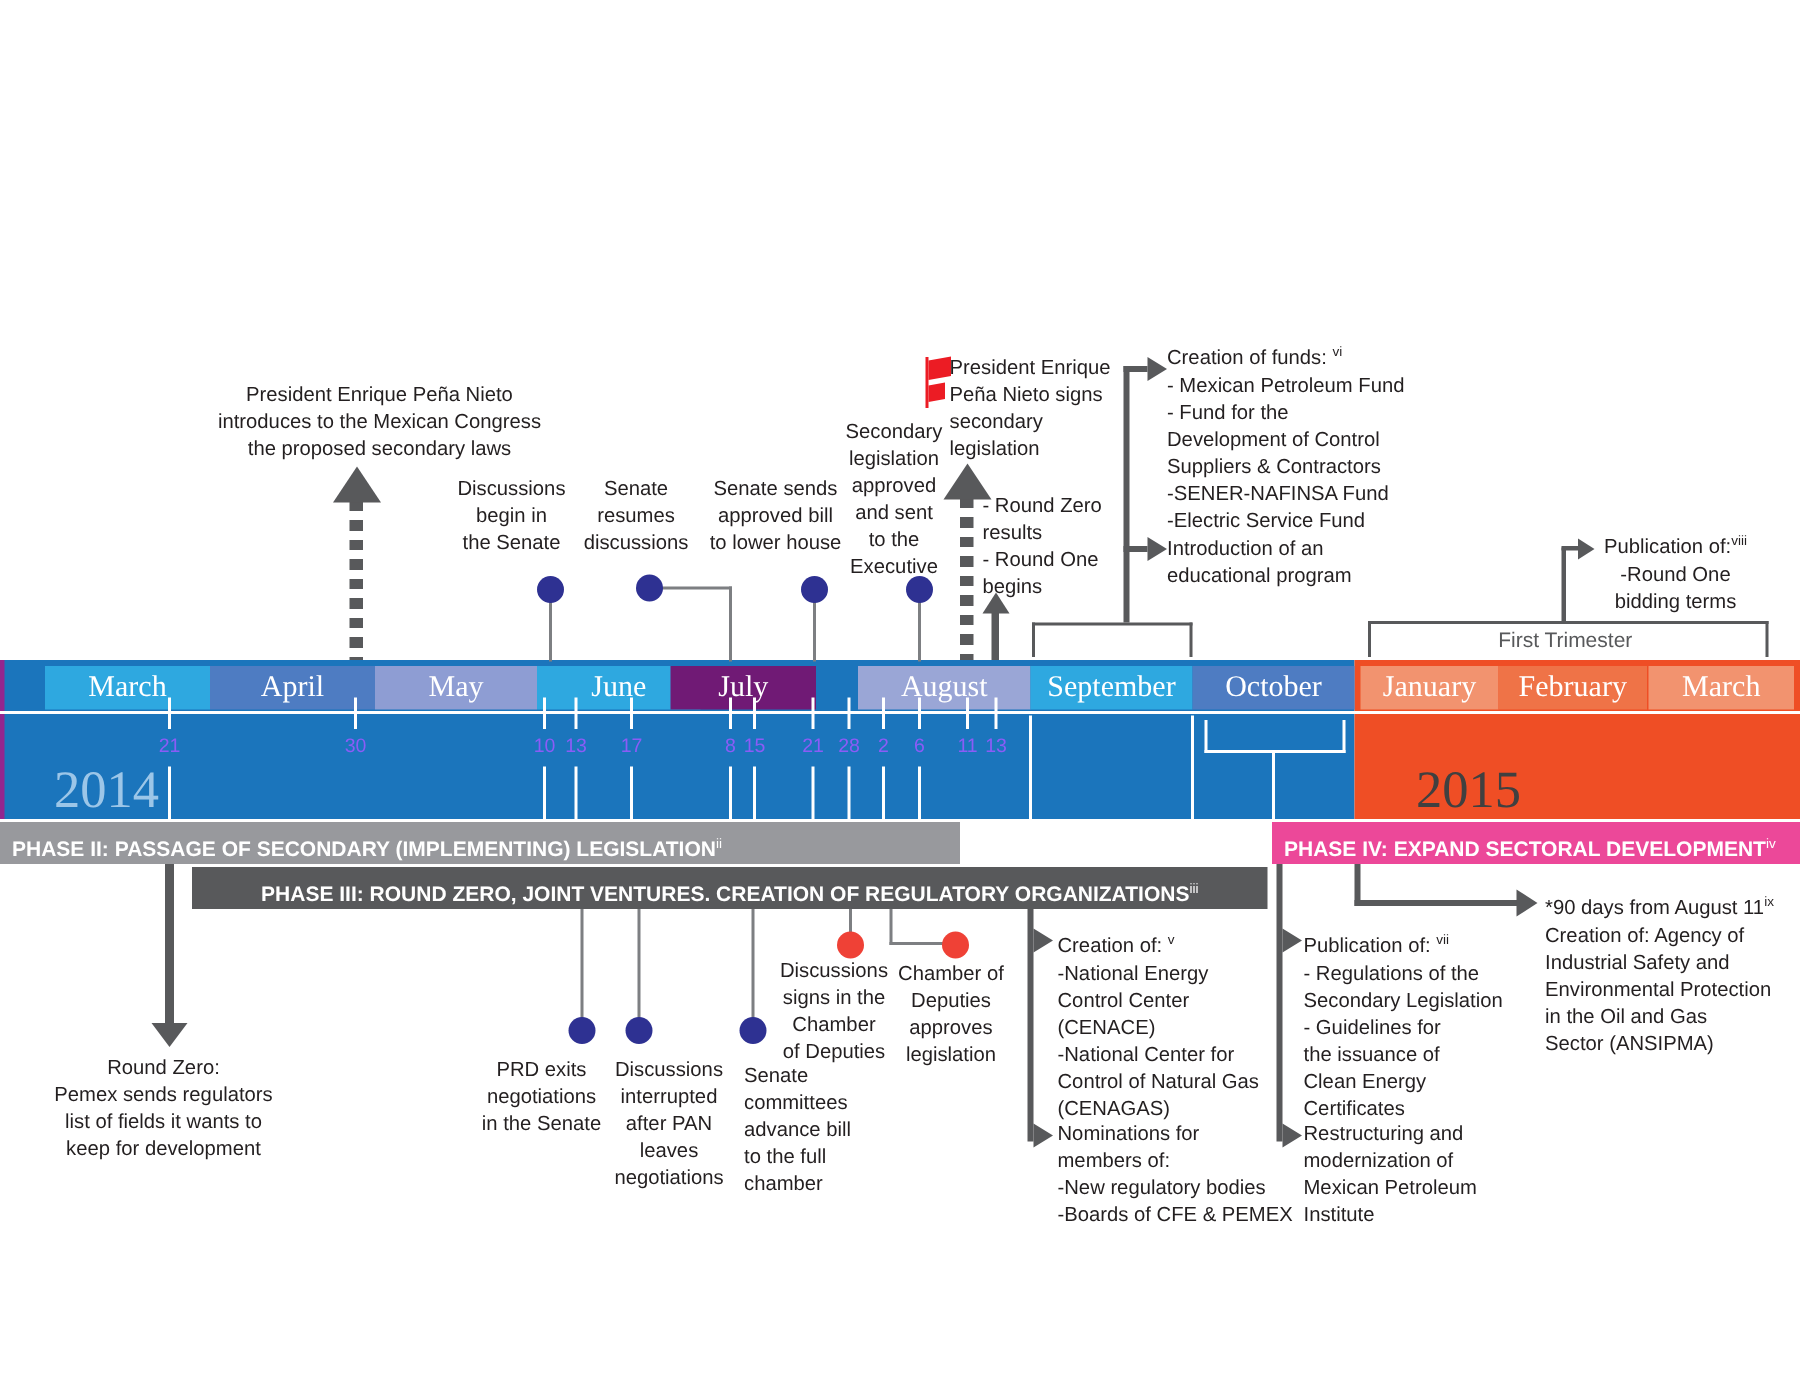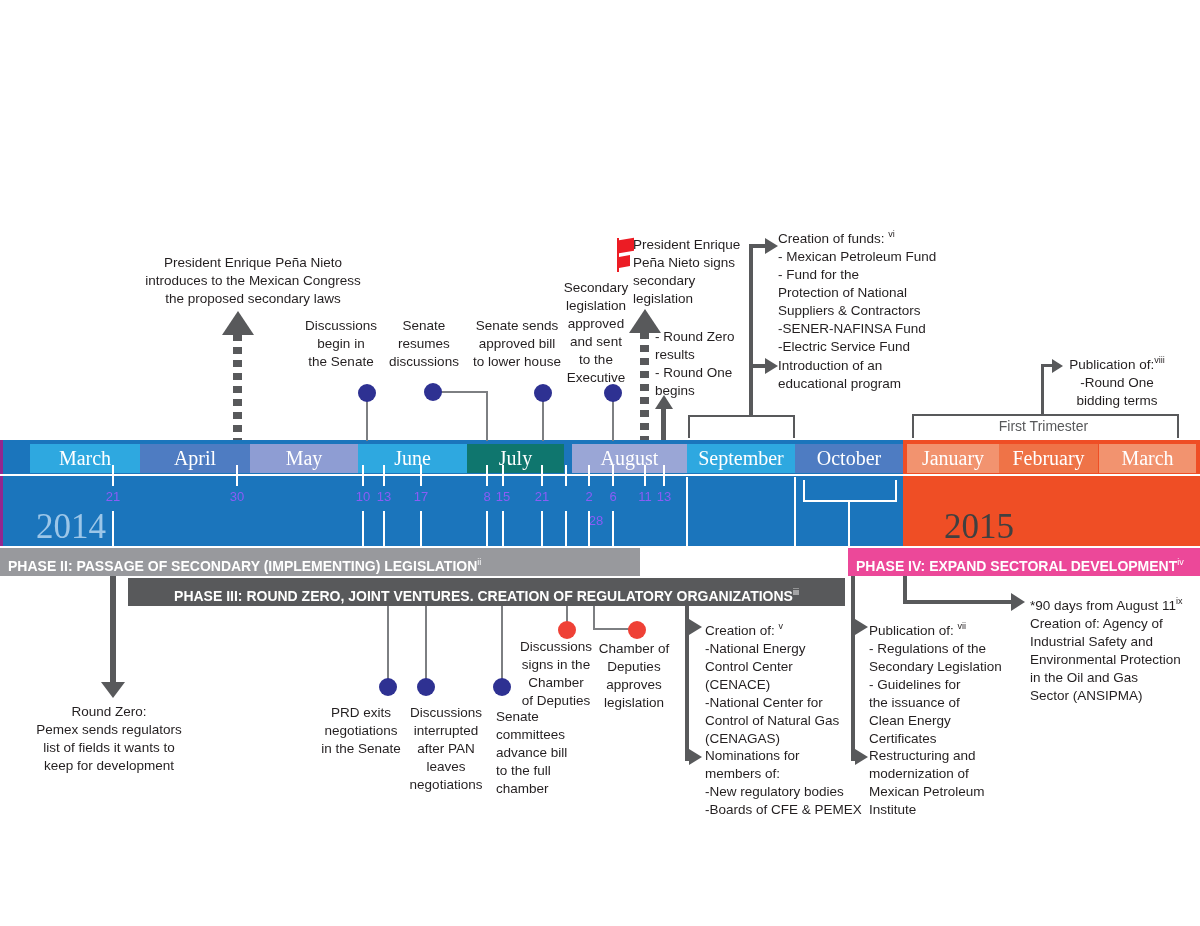--- a/index.html
+++ b/index.html
@@ -37,21 +37,21 @@
 
   <div style="left:0;top:440px;width:903px;height:106px;background:#1B75BC;"></div>
   <div style="left:903px;top:440px;width:297px;height:106px;background:#EF4E25;"></div>
   <div style="left:0;top:440px;width:3px;height:106px;background:#93268F;"></div>
 
   <div id="month-band" style="left:0;top:0;width:0;height:0;">
       <div class="month" style="left: 30px; width: 110px; background: rgb(46, 168, 224); position: absolute;">March</div>
       <div class="month" style="left: 140px; width: 110px; background: rgb(78, 124, 194); position: absolute;">April</div>
       <div class="month" style="left: 250px; width: 108px; background: rgb(142, 157, 211); position: absolute;">May</div>
       <div class="month" style="left: 358px; width: 109px; background: rgb(46, 168, 224); position: absolute;">June</div>
-      <div class="month" style="left: 467px; width: 97px; background: #0f766e; position: absolute;">July</div>
+      <div class="month" style="left: 447px; width: 97px; background: #701a75; position: absolute;">July</div>
       <div class="month" style="left: 572px; width: 115px; background: rgb(154, 166, 214); position: absolute;">August</div>
       <div class="month" style="left: 687px; width: 108px; background: rgb(46, 168, 224); position: absolute;">September</div>
       <div class="month" style="left: 795px; width: 108px; background: rgb(78, 124, 194); position: absolute;">October</div>
       <div class="month" style="left: 907px; width: 92px; background: rgb(242, 147, 111); position: absolute;">January</div>
       <div class="month" style="left: 999px; width: 99px; background: rgb(239, 115, 71); position: absolute;">February</div>
       <div class="month" style="left: 1099px; width: 97px; background: rgb(242, 147, 111); position: absolute;">March</div>
     </div>
   <div class="wseg" style="left:0;top:474px;width:1200px;height:2px;"></div>
   <div id="tick-layer" style="left:0;top:0;width:0;height:0;">
       <div class="tick" style="left: 112px; top: 465px; height: 21px; position: absolute;"></div>
@@ -71,21 +71,21 @@
       <div class="tick" style="left: 486px; top: 465px; height: 21px; position: absolute;"></div>
       <div class="tick-label" style="left: 474px; top: 489px; position: absolute;">8</div>
       <div class="tick" style="left: 486px; top: 511px; height: 35px; position: absolute;"></div>
       <div class="tick" style="left: 502px; top: 465px; height: 21px; position: absolute;"></div>
       <div class="tick-label" style="left: 490px; top: 489px; position: absolute;">15</div>
       <div class="tick" style="left: 502px; top: 511px; height: 35px; position: absolute;"></div>
       <div class="tick" style="left: 541px; top: 465px; height: 21px; position: absolute;"></div>
       <div class="tick-label" style="left: 529px; top: 489px; position: absolute;">21</div>
       <div class="tick" style="left: 541px; top: 511px; height: 35px; position: absolute;"></div>
       <div class="tick" style="left: 565px; top: 465px; height: 21px; position: absolute;"></div>
-      <div class="tick-label" style="left: 583px; top: 489px; position: absolute; margin-top: 24px;">28</div>
+      <div class="tick-label" style="left: 553px; top: 489px; position: absolute;">28</div>
       <div class="tick" style="left: 565px; top: 511px; height: 35px; position: absolute;"></div>
       <div class="tick" style="left: 588px; top: 465px; height: 21px; position: absolute;"></div>
       <div class="tick-label" style="left: 576px; top: 489px; position: absolute;">2</div>
       <div class="tick" style="left: 588px; top: 511px; height: 35px; position: absolute;"></div>
       <div class="tick" style="left: 612px; top: 465px; height: 21px; position: absolute;"></div>
       <div class="tick-label" style="left: 600px; top: 489px; position: absolute;">6</div>
       <div class="tick" style="left: 612px; top: 511px; height: 35px; position: absolute;"></div>
       <div class="tick" style="left: 644px; top: 465px; height: 21px; position: absolute;"></div>
       <div class="tick-label" style="left: 632px; top: 489px; position: absolute;">11</div>
       <div class="tick" style="left: 663px; top: 465px; height: 21px; position: absolute;"></div>
@@ -213,21 +213,21 @@
       <div class="ann" style="left: 655px; top: 328px; width: 95px; text-align: left; position: absolute;">
         <div>- Round Zero</div>
         <div>results</div>
         <div>- Round One</div>
         <div>begins</div>
       </div>
       <div class="ann" style="left: 778px; top: 225px; width: 180px; text-align: left; position: absolute;">
         <div><span>Creation of funds: </span><sup>vi</sup></div>
         <div>- Mexican Petroleum Fund</div>
         <div>- Fund for the</div>
-        <div>Protection  of National</div>
+        <div>Development  of Control</div>
         <div>Suppliers &amp; Contractors</div>
         <div>-SENER-NAFINSA Fund</div>
         <div>-Electric Service Fund</div>
       </div>
       <div class="ann" style="left: 778px; top: 357px; width: 160px; text-align: left; position: absolute;">
         <div>Introduction of an</div>
         <div>educational program</div>
       </div>
       <div class="ann" style="left: 1058px; top: 351px; width: 118px; text-align: center; position: absolute;">
         <div><span>Publication of:</span><sup>viii</sup></div>

